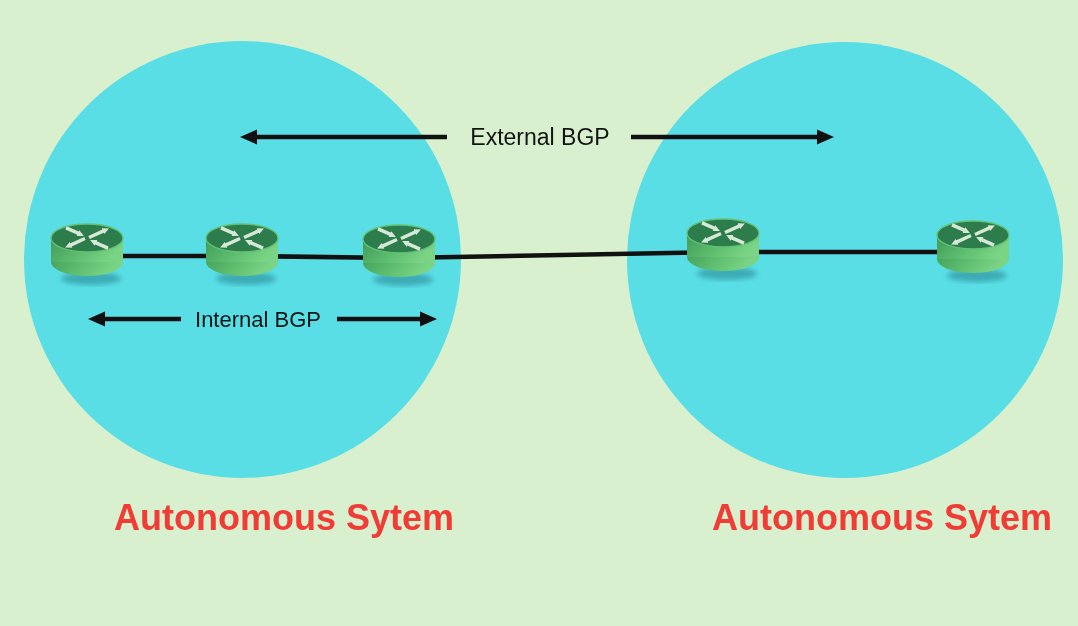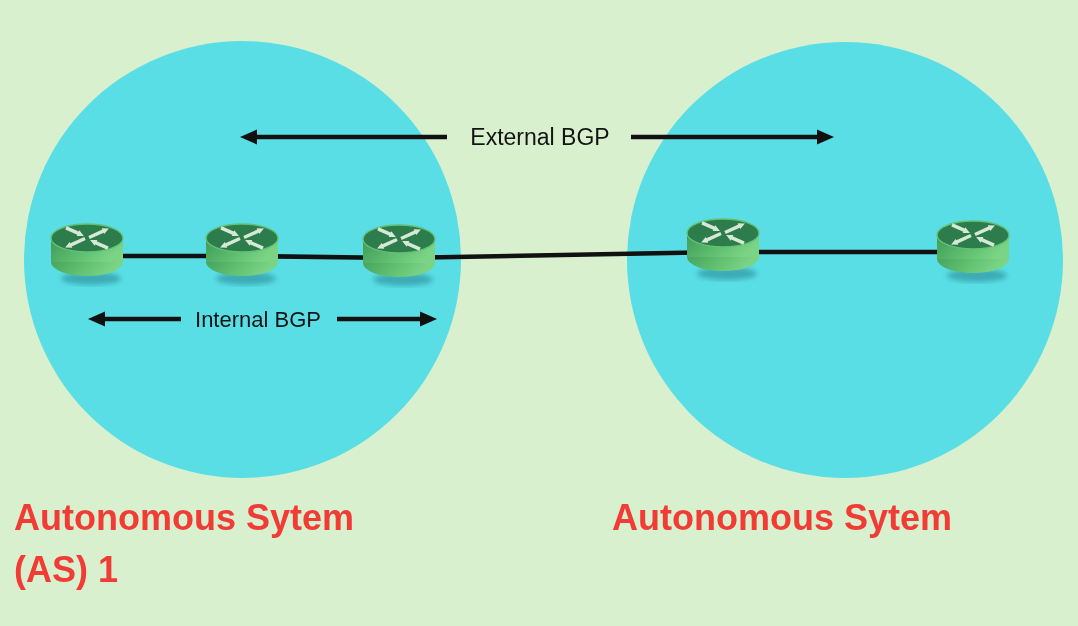--- a/index.html
+++ b/index.html
@@ -44,21 +44,21 @@
     text-align: center;
     white-space: nowrap;
   }
   .bgp-label.external { left: 440px; top: 124px; width: 200px; font-size: 23px; }
   .bgp-label.internal { left: 158px; top: 307px; width: 200px; font-size: 22px; }
 
   .as-title {
     position: absolute;
     z-index: 4;
     width: 440px;
-    text-align: left;
+    text-align: right;
     color: #f13c35;
     font-size: 36px;
     font-weight: bold;
     line-height: 1.45;
   }
   .as-title.t1 { left: 14px;  top: 492px; }
   .as-title.t2 { left: 612px; top: 492px; }
 </style>
 </head>
 <body>
@@ -124,19 +124,18 @@
     </svg>
   <svg class="router r5" viewBox="0 0 80 70">
       <use href="#router-sym"></use>
     </svg>
 
   <div class="bgp-label internal">Internal BGP</div>
   <div class="bgp-label external">External BGP</div>
 
   <div class="as-title t1">
     <div>Autonomous Sytem</div>
-    <div>(AS) 1</div>
   </div>
   <div class="as-title t2">
     <div>Autonomous Sytem</div>
   </div>
 
 </div>
 
 </body></html>

